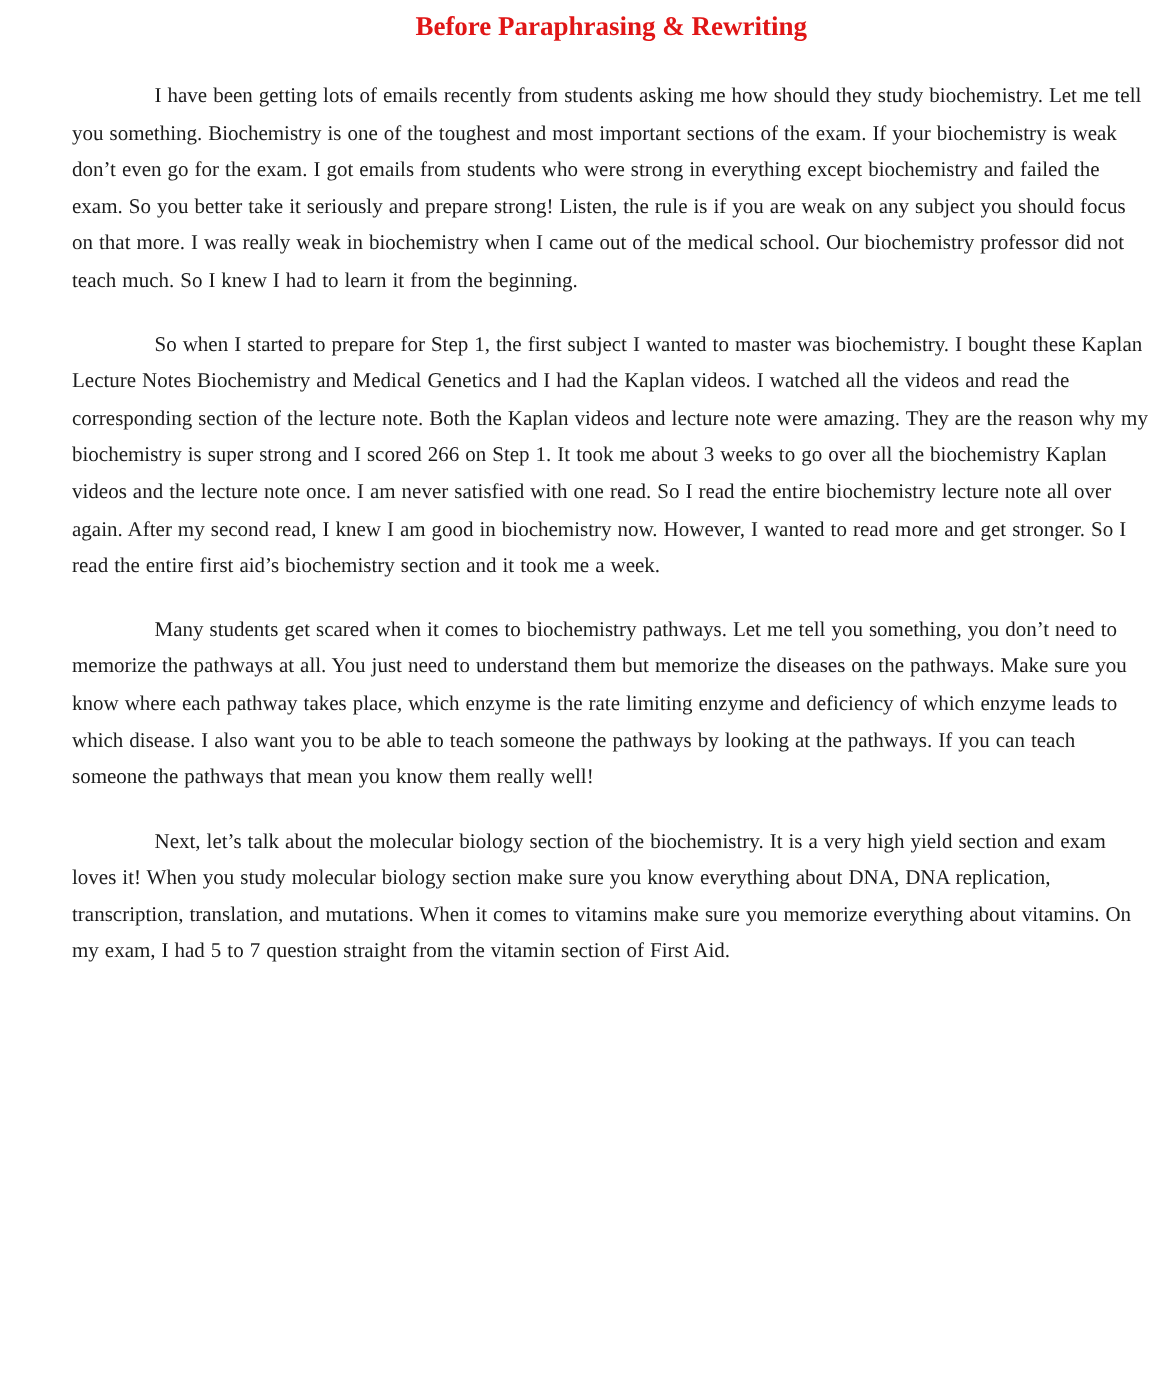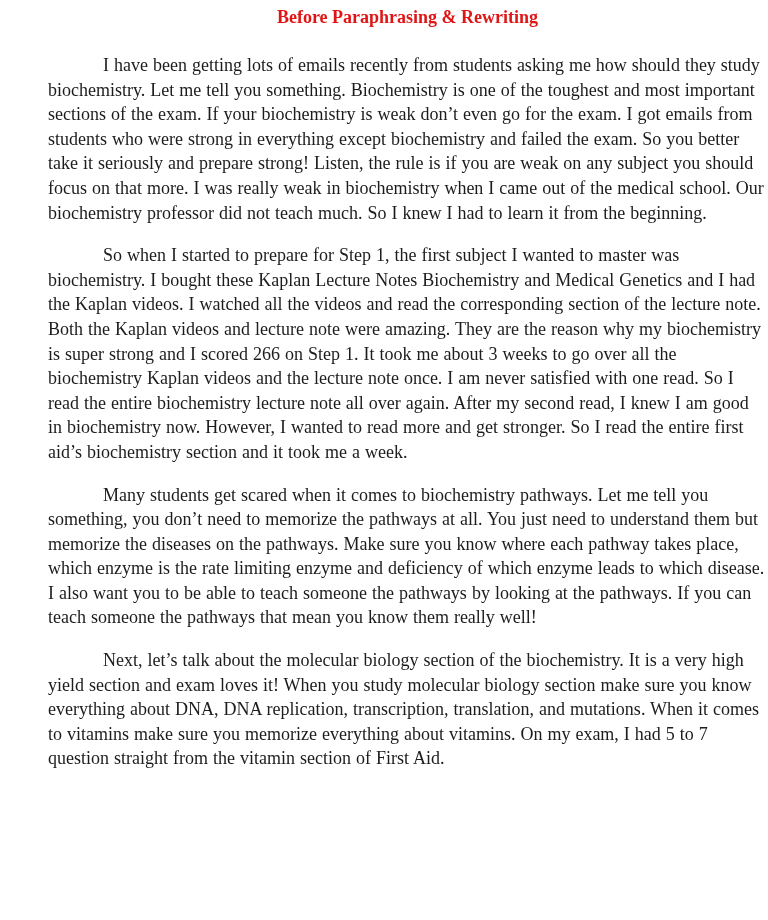--- a/index.html
+++ b/index.html
@@ -23,21 +23,21 @@
     margin: 0 0 25px 0;
     text-align: center;
     font-size: 18px;
     line-height: 22px;
     font-weight: bold;
     color: #e01616;
     font-family: "Liberation Serif", "DejaVu Serif", serif;
   }
   .doc-body p {
     margin: 0 0 18px 0;
-    font-size: 18px;
+    font-size: 14px;
     line-height: 24.6px;
     text-indent: 55px;
     text-align: left;
     word-spacing: 0.5px;
   }
 </style>
 </head>
 <body>
 
 <div class="page">

